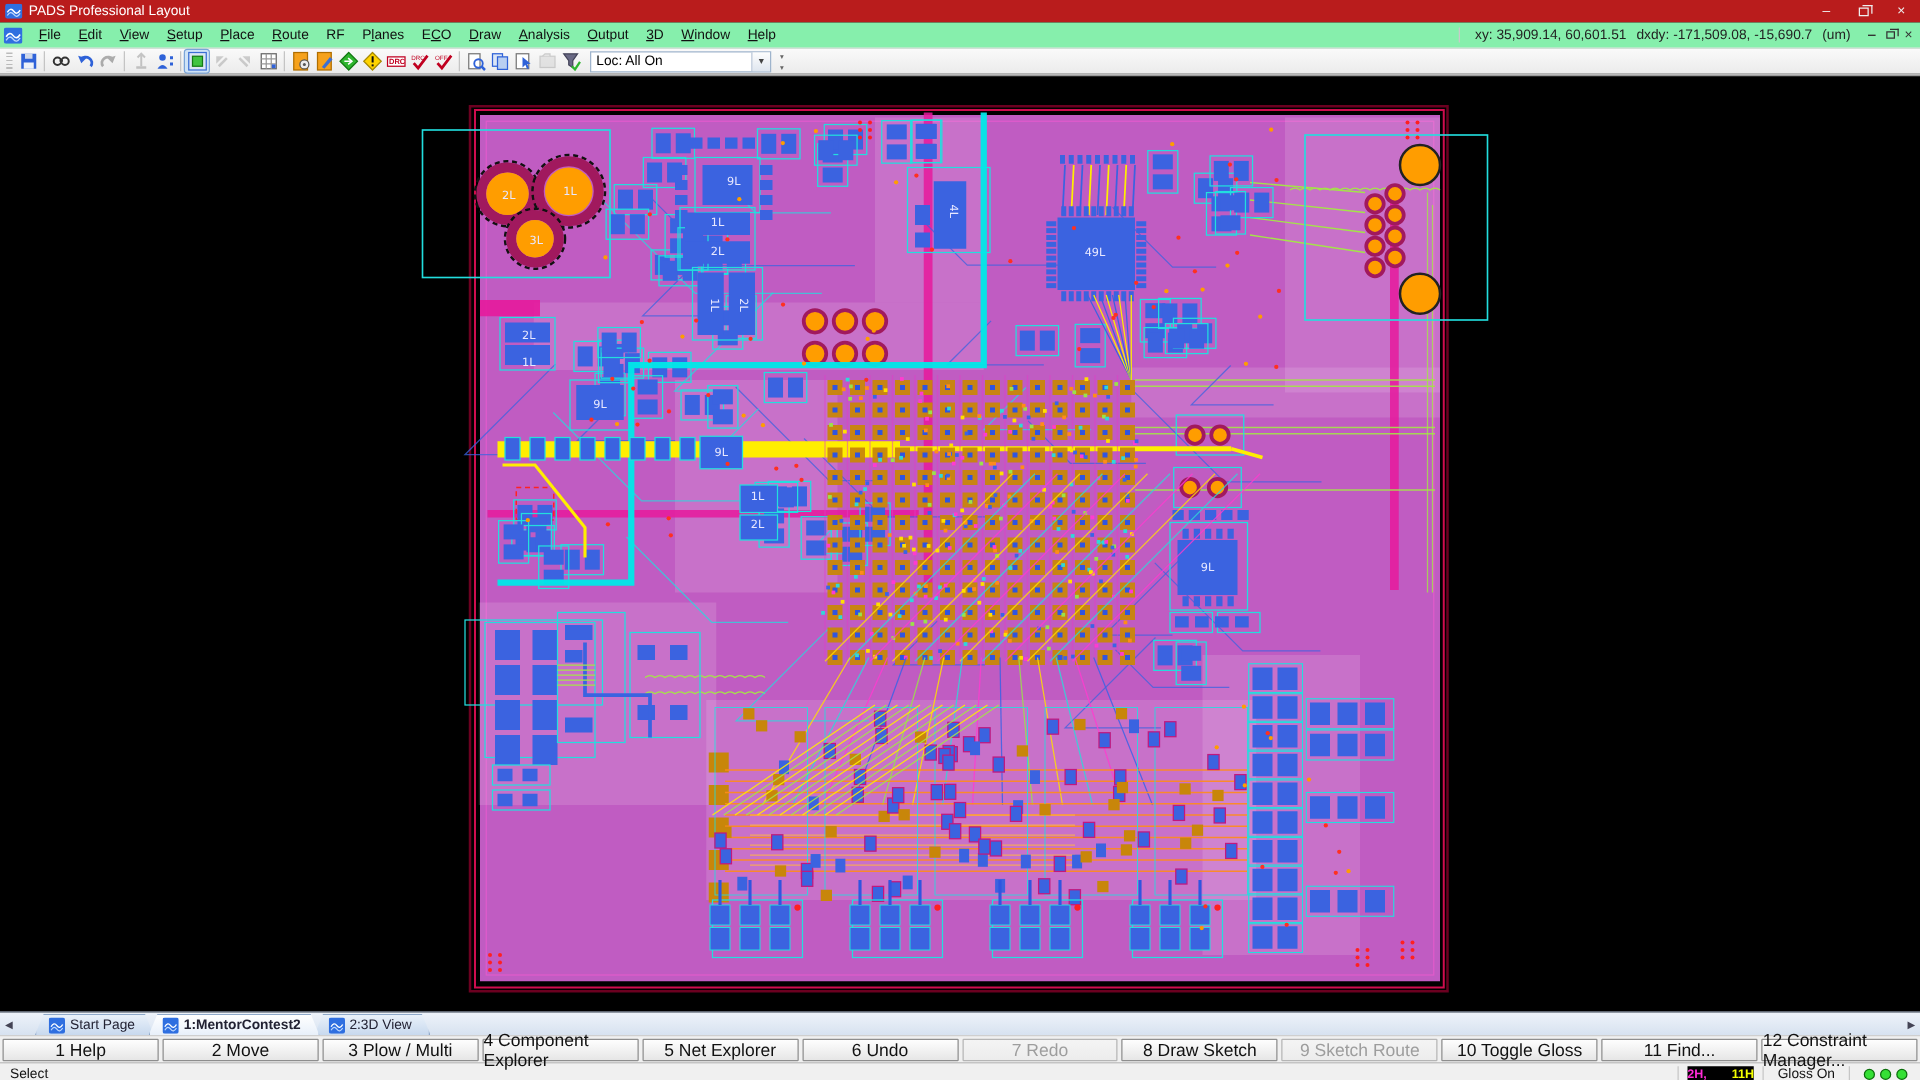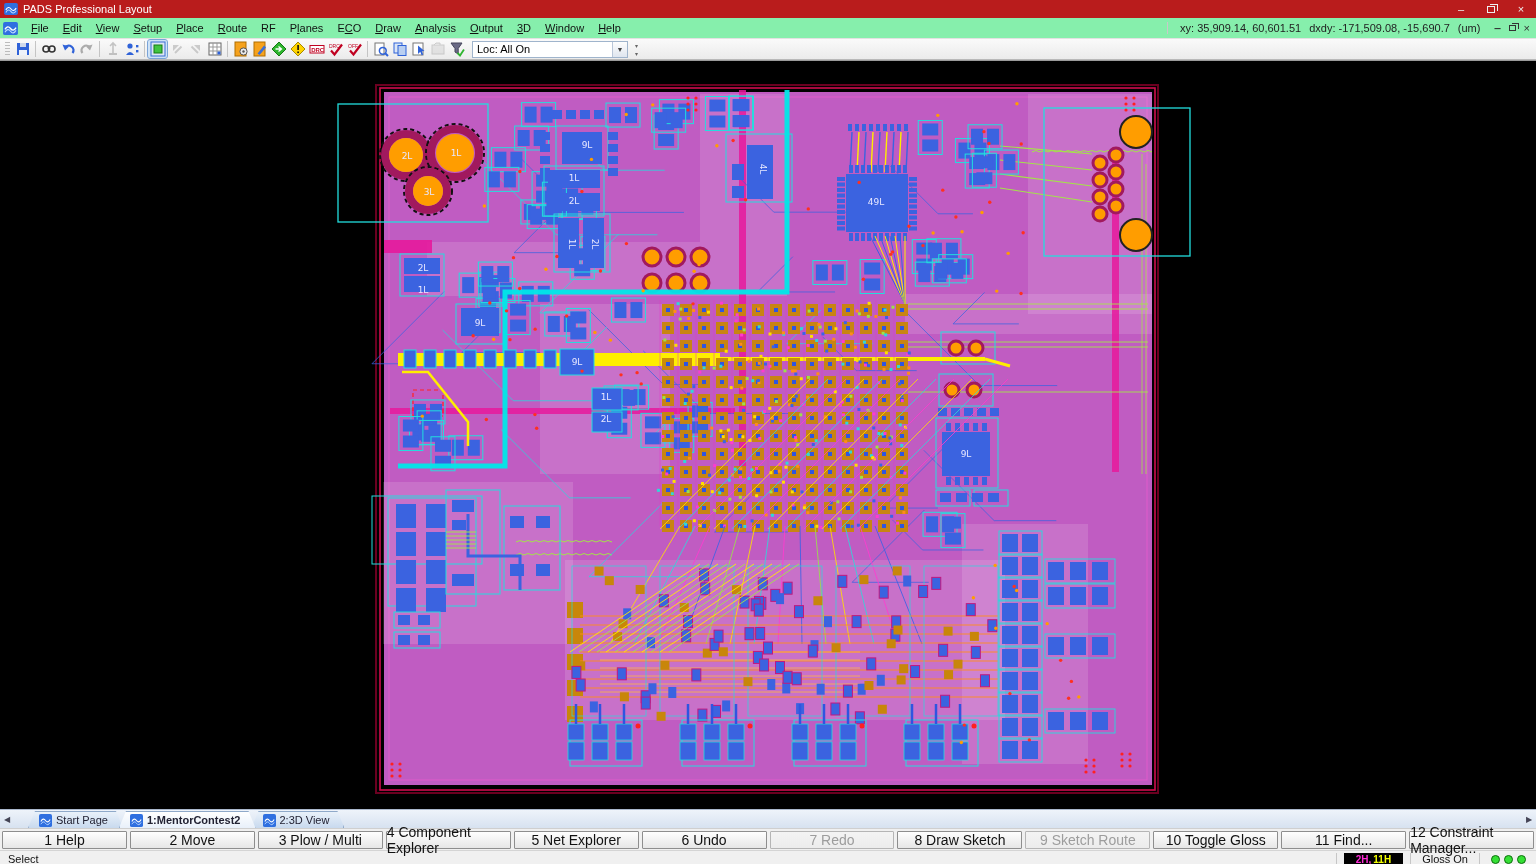--- a/index.html
+++ b/index.html
@@ -37,21 +37,21 @@
   .toolbar { height:21px; background:linear-gradient(#fafafa,#ebebeb); display:flex;
     align-items:center; border-bottom:1px solid #b9b9b9; padding-left:2px; }
   .grip { width:5px; height:15px; margin:0 3px;
     background:repeating-linear-gradient(#bbb 0 1px, transparent 1px 3px); }
   .tbi { width:19px; height:18px; display:flex; align-items:center; justify-content:center;
     border-radius:2px; }
   .tbi svg { width:16px; height:16px; }
   .tbi.disabled { opacity:.45; filter:grayscale(1); }
   .tbi.pressed { background:#cfe3f7; outline:1px solid #7aa4d8; }
   .tsep { width:1px; height:16px; background:#c4c4c4; margin:0 3px; }
-  .loc-combo { width:156px; height:17px; background:#fff; border:1px solid #9fb4cc;
+  .loc-combo { width:145px; height:17px; background:#fff; border:1px solid #9fb4cc;
     display:flex; align-items:center; font-size:11px; margin-left:6px;justify-content:center; }
   .loc-combo .loc-text { flex:1; padding-left:4px; }
   .loc-combo .dd { width:15px; height:15px; background:linear-gradient(#fdfdfd,#dfe6ef);
     border-left:1px solid #b9c6d8; font-size:7px; display:flex; align-items:center;
     justify-content:center; color:#444; }
   .overflow-handle { width:9px; height:17px; margin-left:4px; display:flex; flex-direction:column;
     align-items:center; justify-content:center; gap:1px; color:#666; font-size:6px; }
 
   
   .canvas-wrap { position:relative; width:1536px; height:749px; background:#000;
@@ -81,21 +81,21 @@
   .fkey.disabled { color:#9d9d9d; background:linear-gradient(#f4f4f4,#ececec);
     border-color:#b5b5b5; }
 
   
   .statusbar { height:17px; background:#f0f0f0; display:flex; align-items:center; font-size:11px;
     color:#111; border-top:1px solid #d4d4d4; }
   .statusbar .mode { padding-left:8px;text-align:center; }
   .statusbar .sb-spacer { flex:1; }
   .sb-sep { width:1px; height:13px; background:#c6c6c6; margin:0 7px; }
   .layer-badge { background:#000; color:#fff; font-size:10px; font-weight:bold;
-    padding:1px 12px; display:flex; gap:2px; }
+    padding:1px 0; display:flex; gap:20px; }
   .gloss { padding:0 4px; }
   .leds { display:flex; gap:4px; margin:0 10px 0 4px; }
   .led { width:9px; height:9px; border-radius:50%; border:1px solid #0c6e0c; }
 </style>
 </head>
 <body>
 
 <div class="titlebar">
   <svg class="app-icon" viewBox="0 0 16 14">
     <rect width="16" height="14" rx="2" fill="#2f6fe0"></rect>

